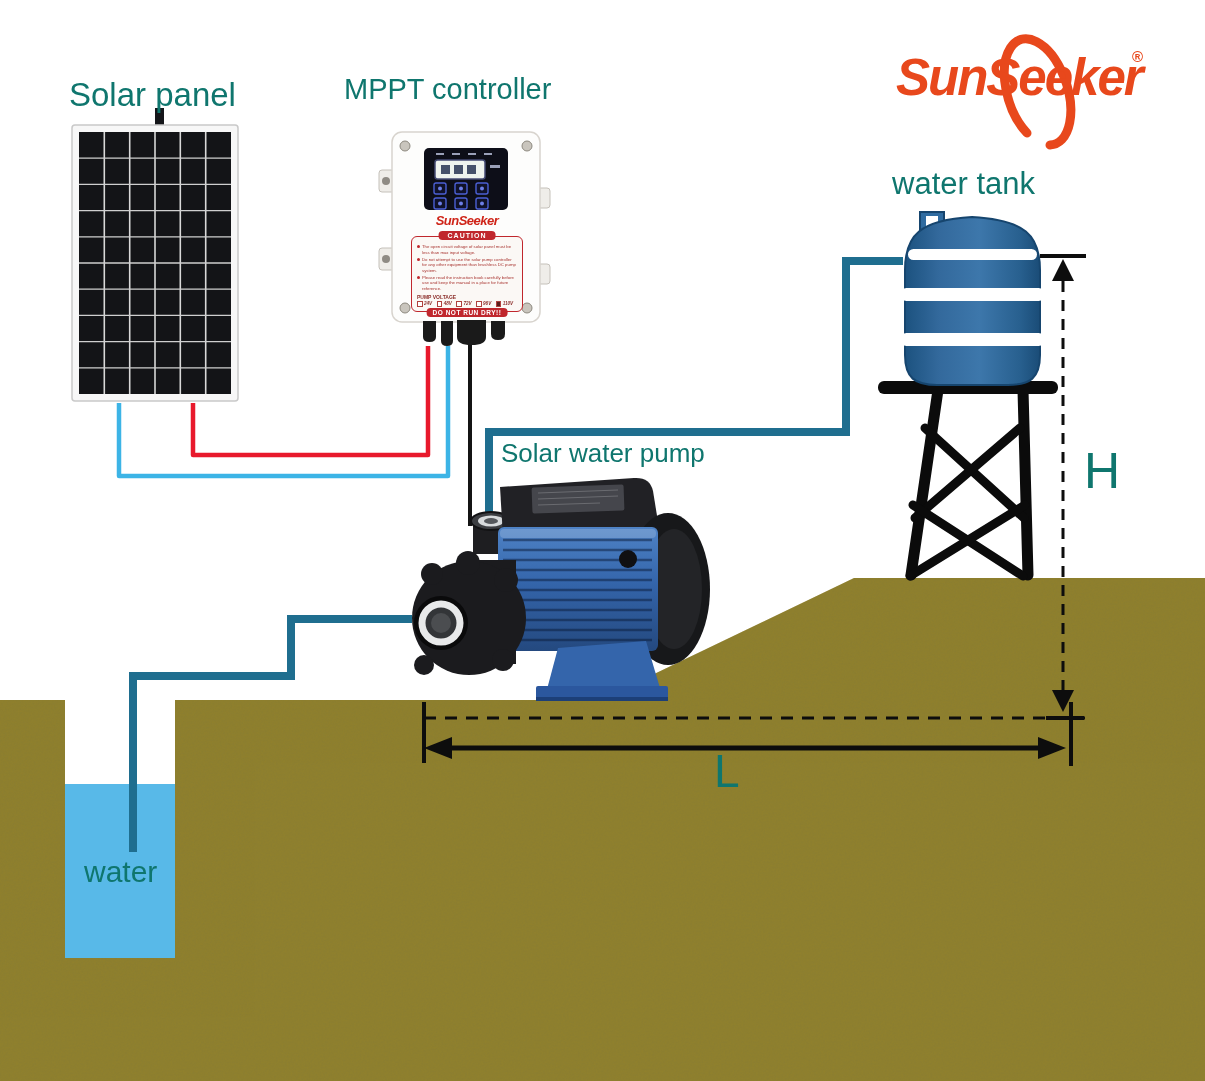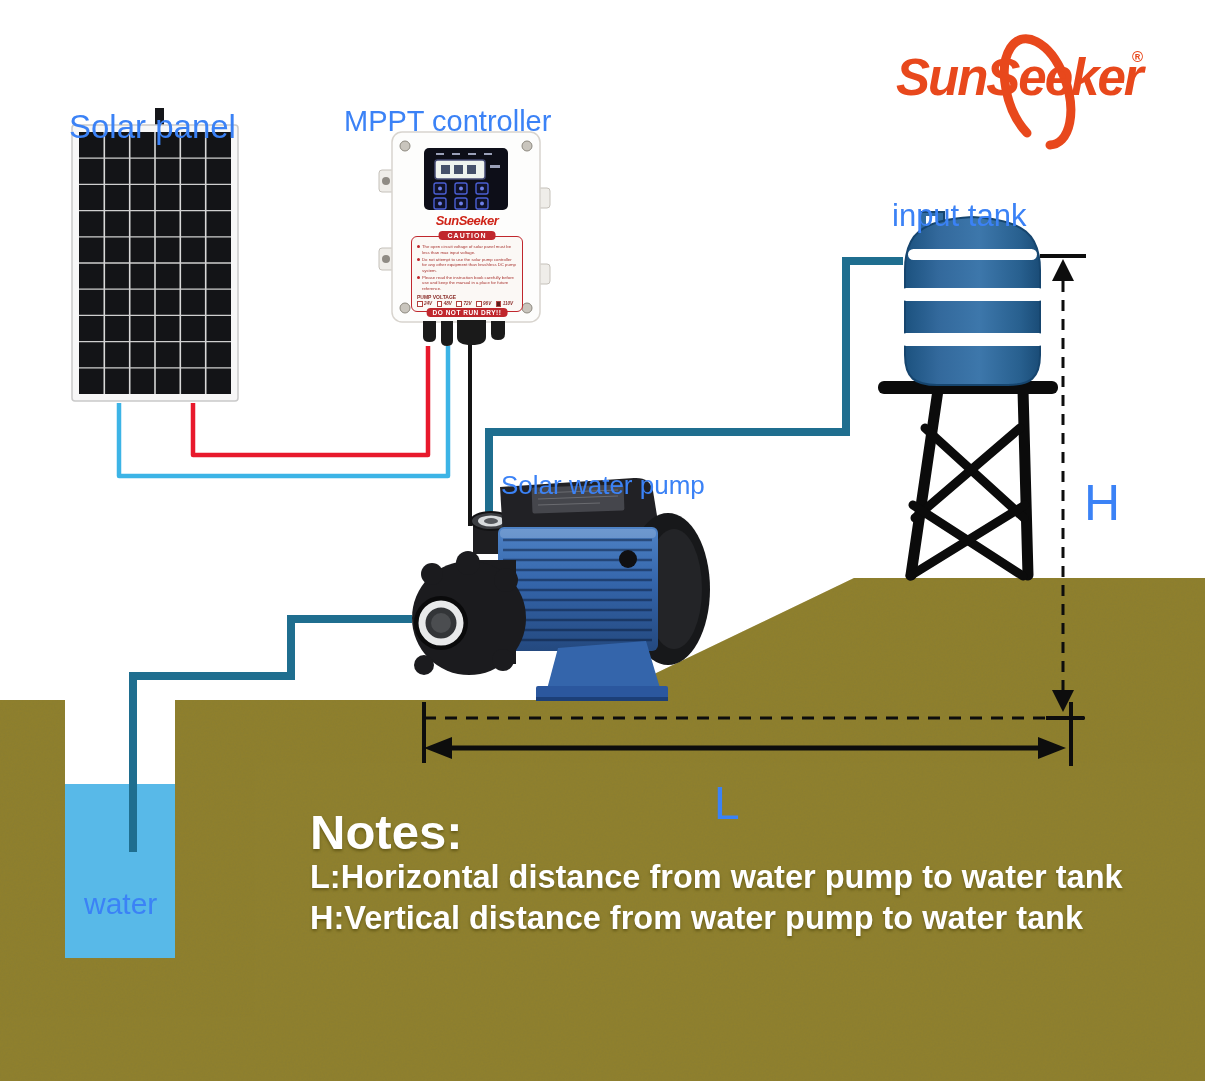--- a/index.html
+++ b/index.html
@@ -1,19 +1,19 @@
 <!DOCTYPE html>
 <html><head>
 <meta charset="utf-8">
 <style>
   html,body{margin:0;padding:0;background:#ffffff;}
   .stage{position:relative;width:1205px;height:1081px;background:#ffffff;overflow:hidden;
          font-family:"Liberation Sans",sans-serif;}
   .stage svg.scene{position:absolute;left:0;top:0;}
-  .lbl{position:absolute;color:#3b82f6;white-space:nowrap;line-height:1;margin-top:32px;}
+  .lbl{position:absolute;color:#0f766e;white-space:nowrap;line-height:1;}
   .lbl-solar{left:69px;top:78px;font-size:33px;}
   .lbl-mppt{left:344px;top:75px;font-size:29px;}
   .lbl-tank{left:892px;top:168px;font-size:31px;}
   .lbl-pump{left:501px;top:440px;font-size:26px;}
   .lbl-water{left:84px;top:857px;font-size:30px;}
   .lbl-h{left:1084px;top:446px;font-size:50px;}
   .lbl-l{left:714px;top:748px;font-size:46px;}
   .notes{position:absolute;left:310px;top:808px;color:#ffffff;
          text-shadow:0 2px 3px rgba(70,60,5,.55);}
   .notes .title{font-size:49px;font-weight:700;line-height:1;}
@@ -256,21 +256,21 @@
       <line x1="424" y1="702" x2="424" y2="763" stroke-width="4"></line>
       <line x1="1071" y1="702" x2="1071" y2="766" stroke-width="4"></line>
       <line x1="436" y1="748" x2="1056" y2="748" stroke-width="5"></line>
       <polygon points="424,748 452,737 452,759" stroke="none"></polygon>
       <polygon points="1066,748 1038,737 1038,759" stroke="none"></polygon>
     </g>
   </svg>
 
   <div class="lbl lbl-solar">Solar panel</div>
   <div class="lbl lbl-mppt">MPPT controller</div>
-  <div class="lbl lbl-tank">input tank</div>
+  <div class="lbl lbl-tank">water tank</div>
   <div class="lbl lbl-pump">Solar water pump</div>
   <div class="lbl lbl-water">water</div>
   <div class="lbl lbl-h">H</div>
   <div class="lbl lbl-l">L</div>
 
   <div class="logo">
     <svg width="290" height="130">
       <path d="M149,107 A30,55 -18 1 1 172,119" fill="none" stroke="#e8481c" stroke-width="9" stroke-linecap="round"></path>
     </svg>
     <span class="word">SunSeeker</span>
@@ -311,19 +311,14 @@
           <em>96V</em>
         </span>
       <span class="vopt checked">
           <i></i>
           <em>110V</em>
         </span>
     </div>
     <div class="pill bottom">DO NOT RUN DRY!!</div>
   </div>
 
-  <div class="notes">
-    <div class="title">Notes:</div>
-    <div class="line">L:Horizontal distance from water pump to water tank</div>
-    <div class="line">H:Vertical distance from water pump to water tank</div>
-  </div>
 
 </div>
 
 </body></html>

